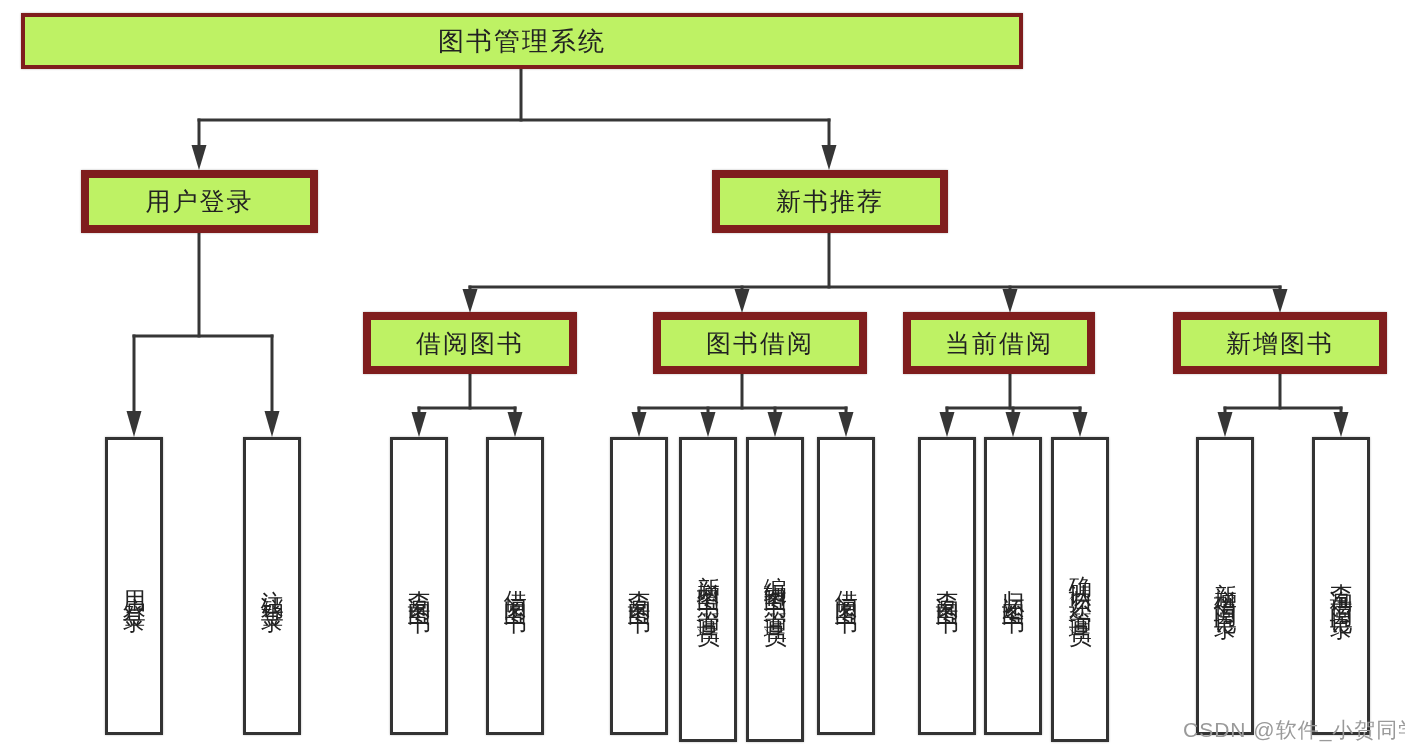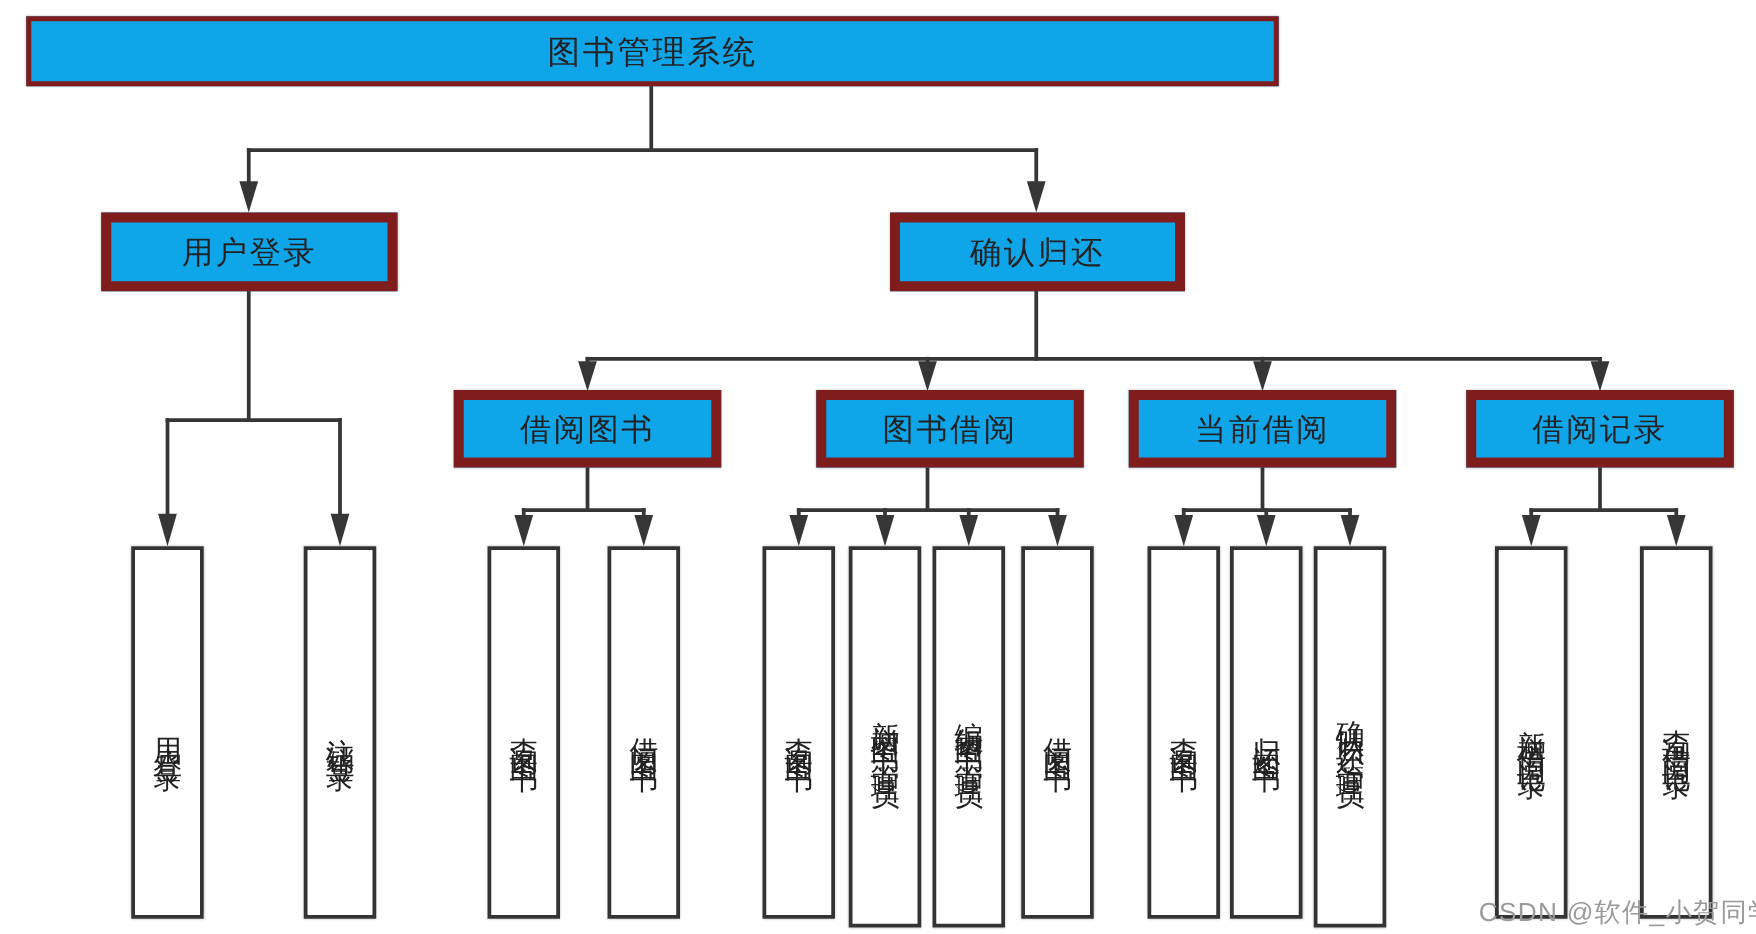--- a/index.html
+++ b/index.html
@@ -23,21 +23,21 @@
     fill: none;
     stroke-linecap: square;
   }
   svg.connectors polygon {
     fill: #363636;
     stroke: none;
   }
   .node {
     position: absolute;
     box-sizing: border-box;
-    background: #0ea5e9;
+    background: #bef264;
     border: 8px solid #7f1d1d;
     display: flex;
     align-items: center;
     justify-content: center;
     color: #222222;
     font-size: 25px;
     letter-spacing: 2px;
     box-shadow: 0 0 2px rgba(0,0,0,0.28);
     white-space: nowrap;
   }
@@ -149,26 +149,26 @@
       <path d="M1225 408 V413"></path>
       <polygon points="1217.5,412 1232.5,412 1225,437"></polygon>
       <path d="M1341 408 V413"></path>
       <polygon points="1333.5,412 1348.5,412 1341,437"></polygon>
     </g>
   </svg>
 
   <div class="node root" style="left:21px; top:13px; width:1002px; height:56px;">图书管理系统</div>
 
   <div class="node" style="left:81px; top:170px; width:237px; height:63px;">用户登录</div>
-  <div class="node" style="left:712px; top:170px; width:236px; height:63px;">确认归还</div>
+  <div class="node" style="left:712px; top:170px; width:236px; height:63px;">新书推荐</div>
 
   <div class="node" style="left:363px; top:312px; width:214px; height:62px;">借阅图书</div>
   <div class="node" style="left:635px; top:312px; width:214px; height:62px;margin-left:18px;">图书借阅</div>
-  <div class="node" style="left:903px; top:312px; width:214px; height:62px;">当前借阅</div>
-  <div class="node" style="left:1173px; top:312px; width:214px; height:62px;">借阅记录</div>
+  <div class="node" style="left:903px; top:312px; width:192px; height:62px;">当前借阅</div>
+  <div class="node" style="left:1173px; top:312px; width:214px; height:62px;">新增图书</div>
 
   <div class="node-v" style="left:105px; top:437px; width:58px; height:298px;">用户登录</div>
   <div class="node-v" style="left:243px; top:437px; width:58px; height:298px;">注销登录</div>
 
   <div class="node-v" style="left:390px; top:437px; width:58px; height:298px;">查询图书</div>
   <div class="node-v" style="left:486px; top:437px; width:58px; height:298px;">借阅图书</div>
 
   <div class="node-v" style="left:610px; top:437px; width:58px; height:298px;">查询图书</div>
   <div class="node-v" style="left:679px; top:437px; width:58px; height:305px;">新增图书（管理员）</div>
   <div class="node-v" style="left:746px; top:437px; width:58px; height:305px;">编辑图书（管理员）</div>

